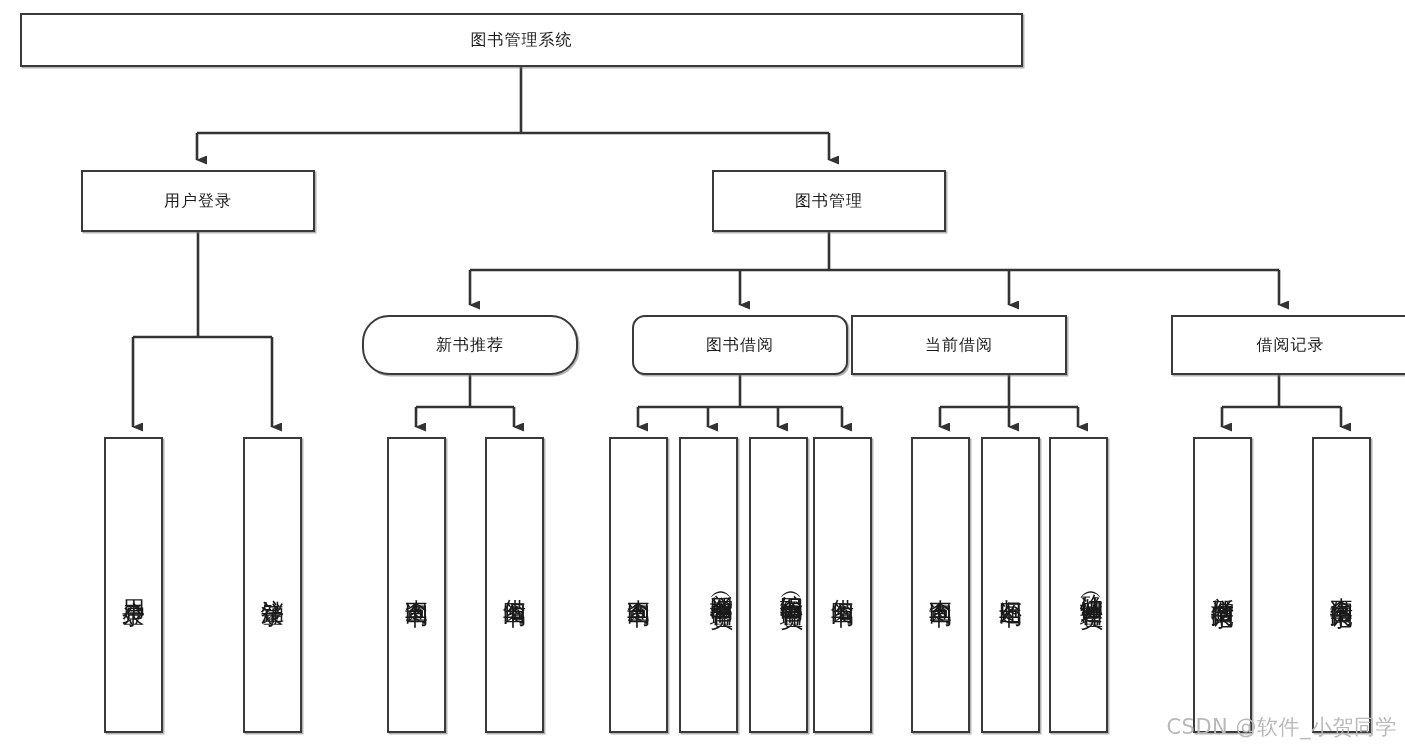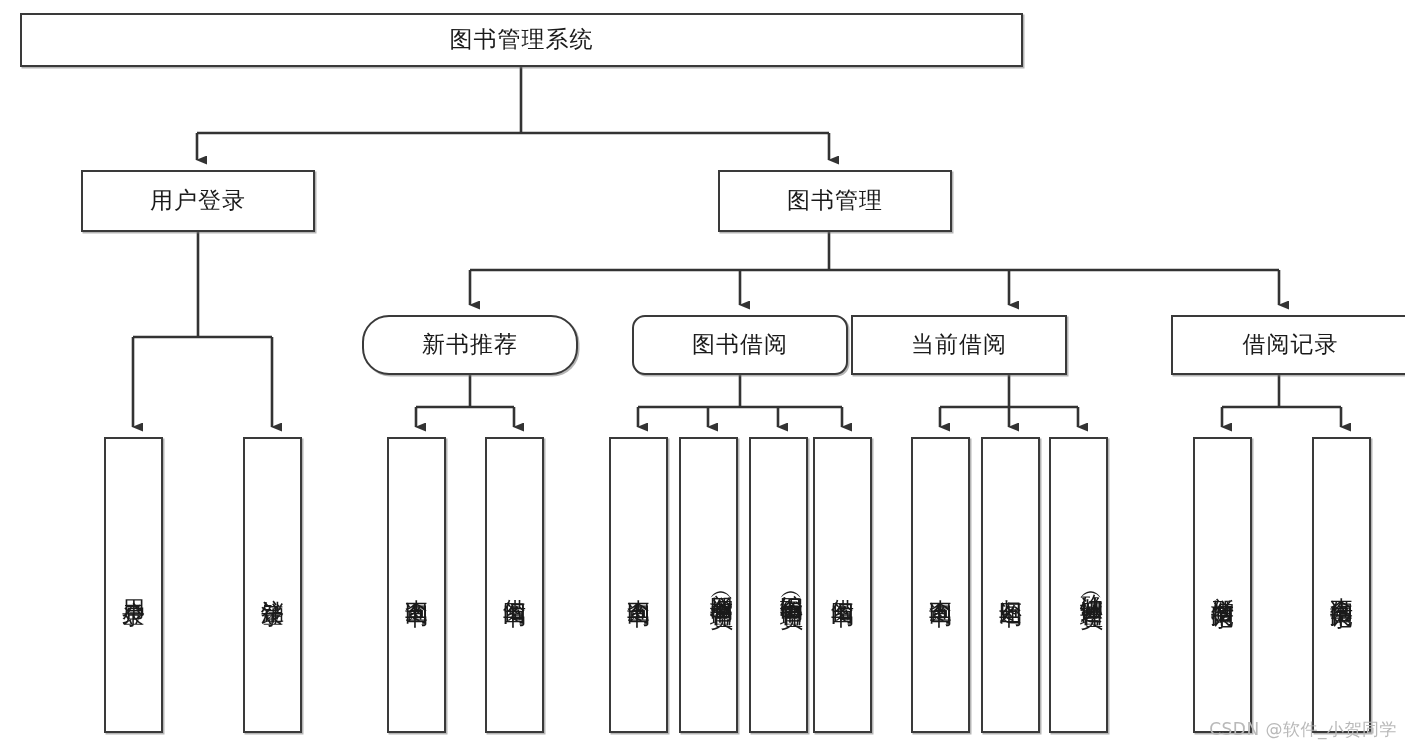--- a/index.html
+++ b/index.html
@@ -32,21 +32,21 @@
     background: #ffffff;
     border: 2px solid #3a3a3a;
     display: flex;
     align-items: center;
     justify-content: center;
     color: #1a1a1a;
     text-align: center;
     box-shadow: 1.5px 1.5px 0 0 rgba(120,120,120,0.55);
   }
   .node-h {
-    font-size: 23px;
+    font-size: 16px;
     letter-spacing: 1px;
     line-height: 1.2;
   }
   .node-v {
     font-size: 23px;
     writing-mode: vertical-rl;
     text-orientation: upright;
     letter-spacing: 2px;
     line-height: 1.25;
     padding: 6px 0;
@@ -56,21 +56,21 @@
   .node-v.v-top {
     align-items: flex-start;
   }
   .node-v.v-mid {
     align-items: center;
   }
   #watermark {
     position: absolute;
     right: 8px;
     bottom: 6px;
-    font-size: 17px;
+    font-size: 21px;
     color: #b9b9b9;
     letter-spacing: 0.5px;
     white-space: nowrap;
     user-select: none;
   }
 </style>
 </head>
 <body>
 
 <div id="diagram-root">
@@ -125,21 +125,21 @@
     </g>
   </svg>
 
   <div class="node node-h" style="left:20px; top:13px; width:1003px; height:54px;">
     <span>图书管理系统</span>
   </div>
 
   <div class="node node-h" style="left:81px; top:170px; width:234px; height:62px;">
     <span>用户登录</span>
   </div>
-  <div class="node node-h" style="left:712px; top:170px; width:234px; height:62px;margin-left:6px;">
+  <div class="node node-h" style="left:712px; top:170px; width:234px; height:62px;">
     <span>图书管理</span>
   </div>
 
   <div class="node node-h" style="left:362px; top:315px; width:216px; height:60px;border-radius:27px;">
     <span>新书推荐</span>
   </div>
   <div class="node node-h" style="left:632px; top:315px; width:216px; height:60px;border-radius:13px;">
     <span>图书借阅</span>
   </div>
   <div class="node node-h" style="left:851px; top:315px; width:216px; height:60px;">

